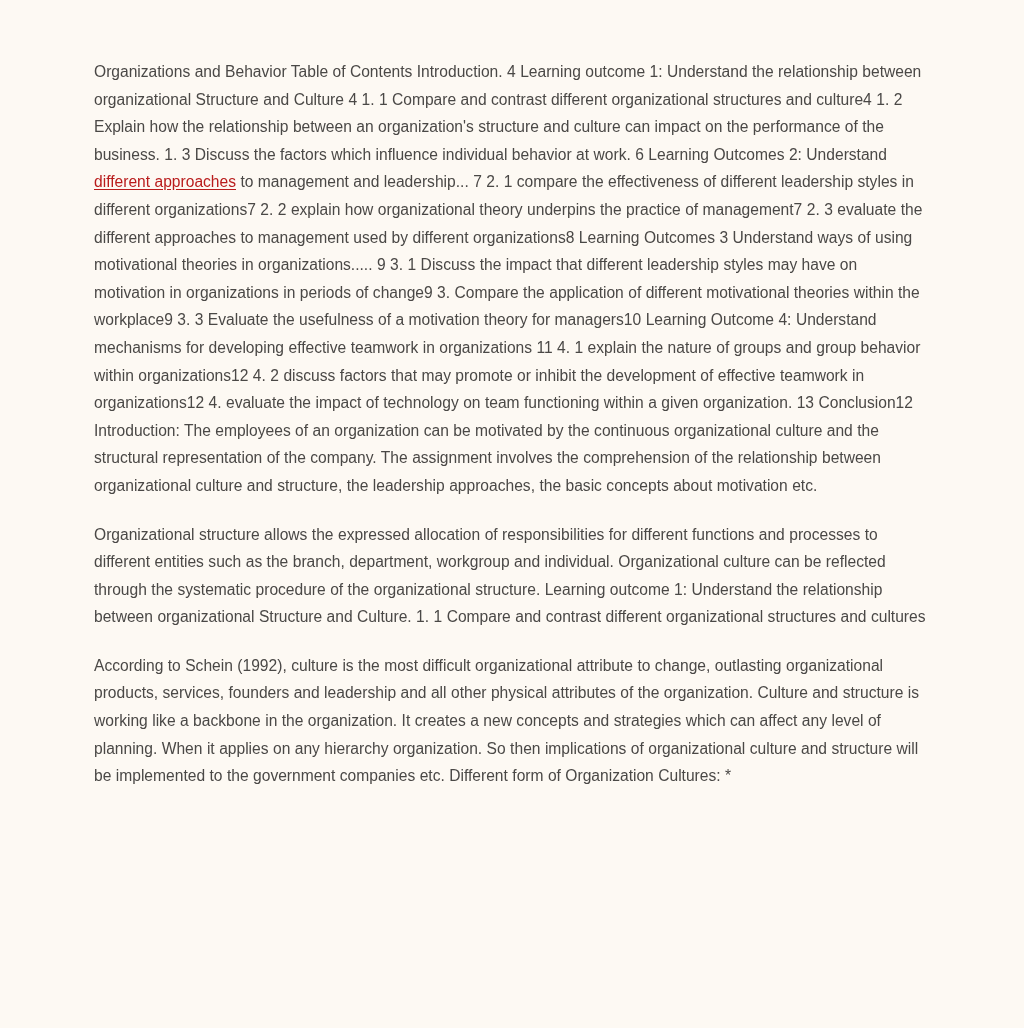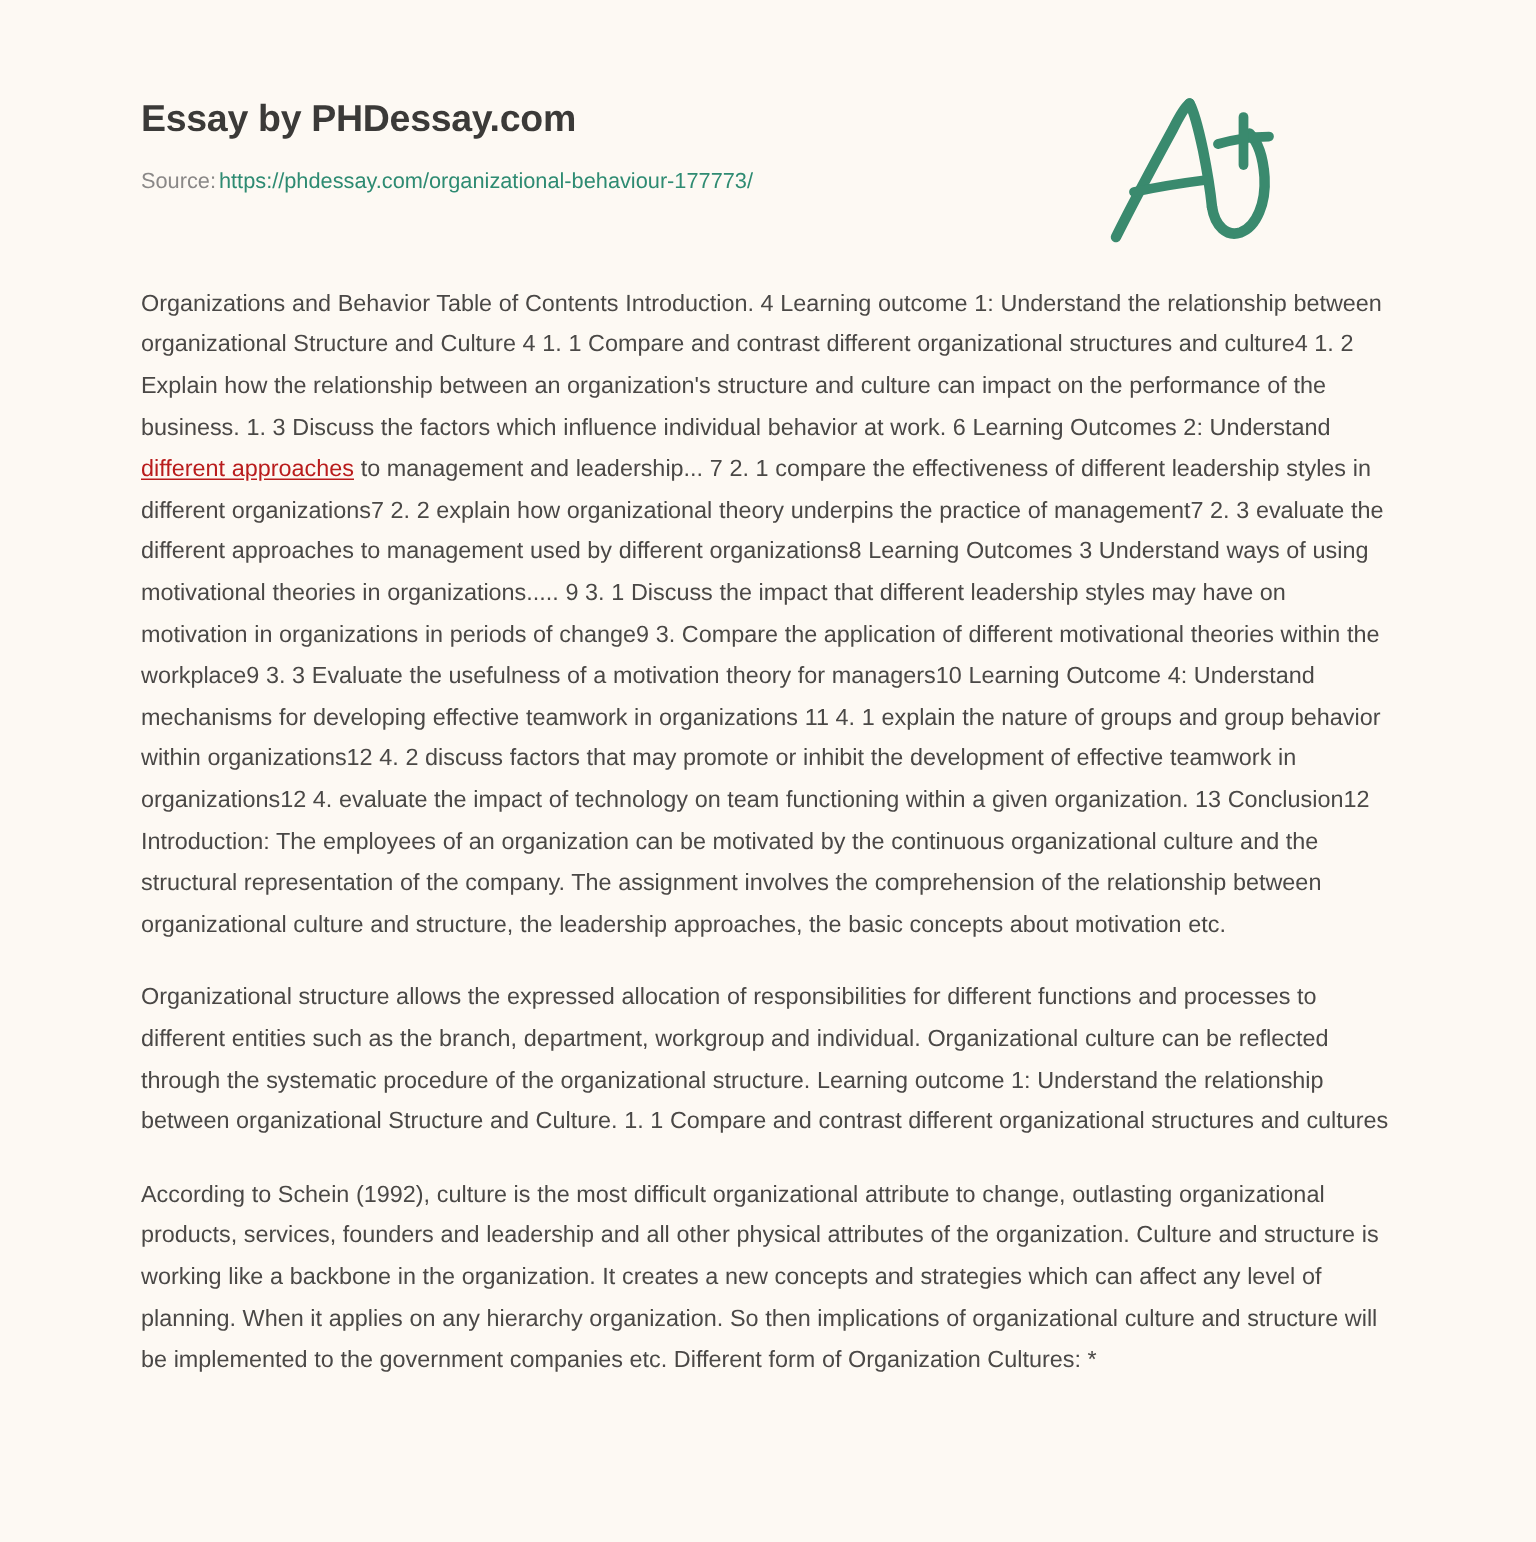--- a/index.html
+++ b/index.html
@@ -105,46 +105,20 @@
     color: #b91c1c;
     text-decoration: underline;
     text-underline-offset: 2px;
   }
 </style>
 </head>
 <body>
 
 <div class="page">
 
-  <div class="header">
-    <h1 class="brand-title">Essay by PHDessay.com</h1>
-
-    <div class="source-line">
-      <span class="source-label">Source:</span><a class="source-url" href="#">https://phdessay.com/organizational-behaviour-177773/</a>
-    </div>
-
-    <div class="logo">
-      <svg viewBox="0 0 130 120" xmlns="http://www.w3.org/2000/svg">
-        <g fill="none" stroke="#3a8a6e" stroke-linecap="round" stroke-linejoin="round">
-
-          <path d="M14 108 C 26 84, 40 58, 52 36 C 56 28, 60 21, 63 19" stroke-width="7"></path>
-
-          <path d="M63 19 C 66 24, 69 36, 72 50 C 75 65, 77 78, 78 88" stroke-width="7"></path>
-
-          <path d="M26 78 C 40 75, 58 72, 74 70" stroke-width="6.5"></path>
-
-          <path d="M78 88 C 80 101, 88 108, 97 105 C 108 101, 114 85, 113 68 C 112 54, 108 44, 103 39" stroke-width="7"></path>
-
-          <path d="M82 46 C 92 43, 104 41, 116 41" stroke-width="6.5"></path>
-
-          <path d="M99 28 C 99 38, 99 50, 99 60" stroke-width="6.5"></path>
-        </g>
-      </svg>
-    </div>
-  </div>
 
   <div class="article">
 
     <div class="body-copy">
       <p><span>Organizations and Behavior Table of Contents Introduction. 4 Learning outcome 1: Understand the relationship between organizational Structure and Culture 4 1. 1 Compare and contrast different organizational structures and culture4 1. 2 Explain how the relationship between an organization's structure and culture can impact on the performance of the business. 1. 3 Discuss the factors which influence individual behavior at work. 6 Learning Outcomes 2: Understand </span><a class="inline-link" href="#">different approaches</a><span> to management and leadership... 7 2. 1 compare the effectiveness of different leadership styles in different organizations7 2. 2 explain how organizational theory underpins the practice of management7 2. 3 evaluate the different approaches to management used by different organizations8 Learning Outcomes 3 Understand ways of using motivational theories in organizations..... 9 3. 1 Discuss the impact that different leadership styles may have on motivation in organizations in periods of change9 3. Compare the application of different motivational theories within the workplace9 3. 3 Evaluate the usefulness of a motivation theory for managers10 Learning Outcome 4: Understand mechanisms for developing effective teamwork in organizations 11 4. 1 explain the nature of groups and group behavior within organizations12 4. 2 discuss factors that may promote or inhibit the development of effective teamwork in organizations12 4. evaluate the impact of technology on team functioning within a given organization. 13 Conclusion12 Introduction: The employees of an organization can be motivated by the continuous organizational culture and the structural representation of the company. The assignment involves the comprehension of the relationship between organizational culture and structure, the leadership approaches, the basic concepts about motivation etc.</span></p>
 
       <p>Organizational structure allows the expressed allocation of responsibilities for different functions and processes to different entities such as the branch, department, workgroup and individual. Organizational culture can be reflected through the systematic procedure of the organizational structure. Learning outcome 1: Understand the relationship between organizational Structure and Culture. 1. 1 Compare and contrast different organizational structures and cultures</p>
 
       <p>According to Schein (1992), culture is the most difficult organizational attribute to change, outlasting organizational products, services, founders and leadership and all other physical attributes of the organization. Culture and structure is working like a backbone in the organization. It creates a new concepts and strategies which can affect any level of planning. When it applies on any hierarchy organization. So then implications of organizational culture and structure will be implemented to the government companies etc. Different form of Organization Cultures: *</p>
     </div>

